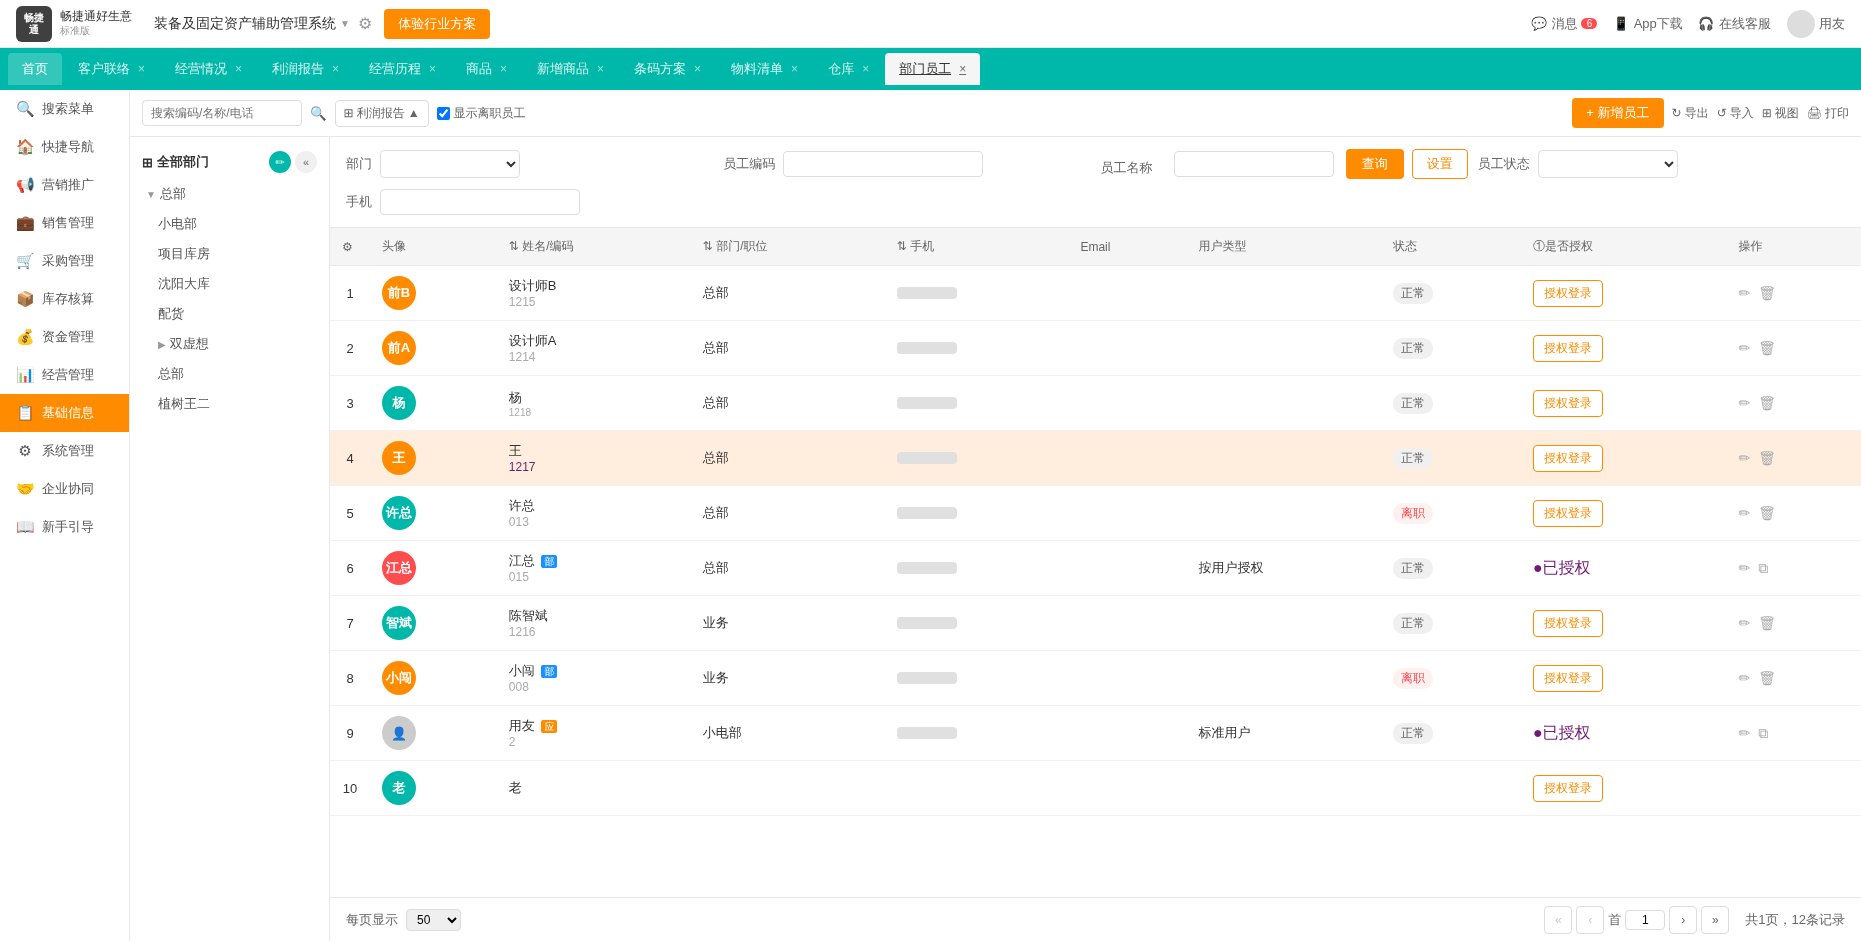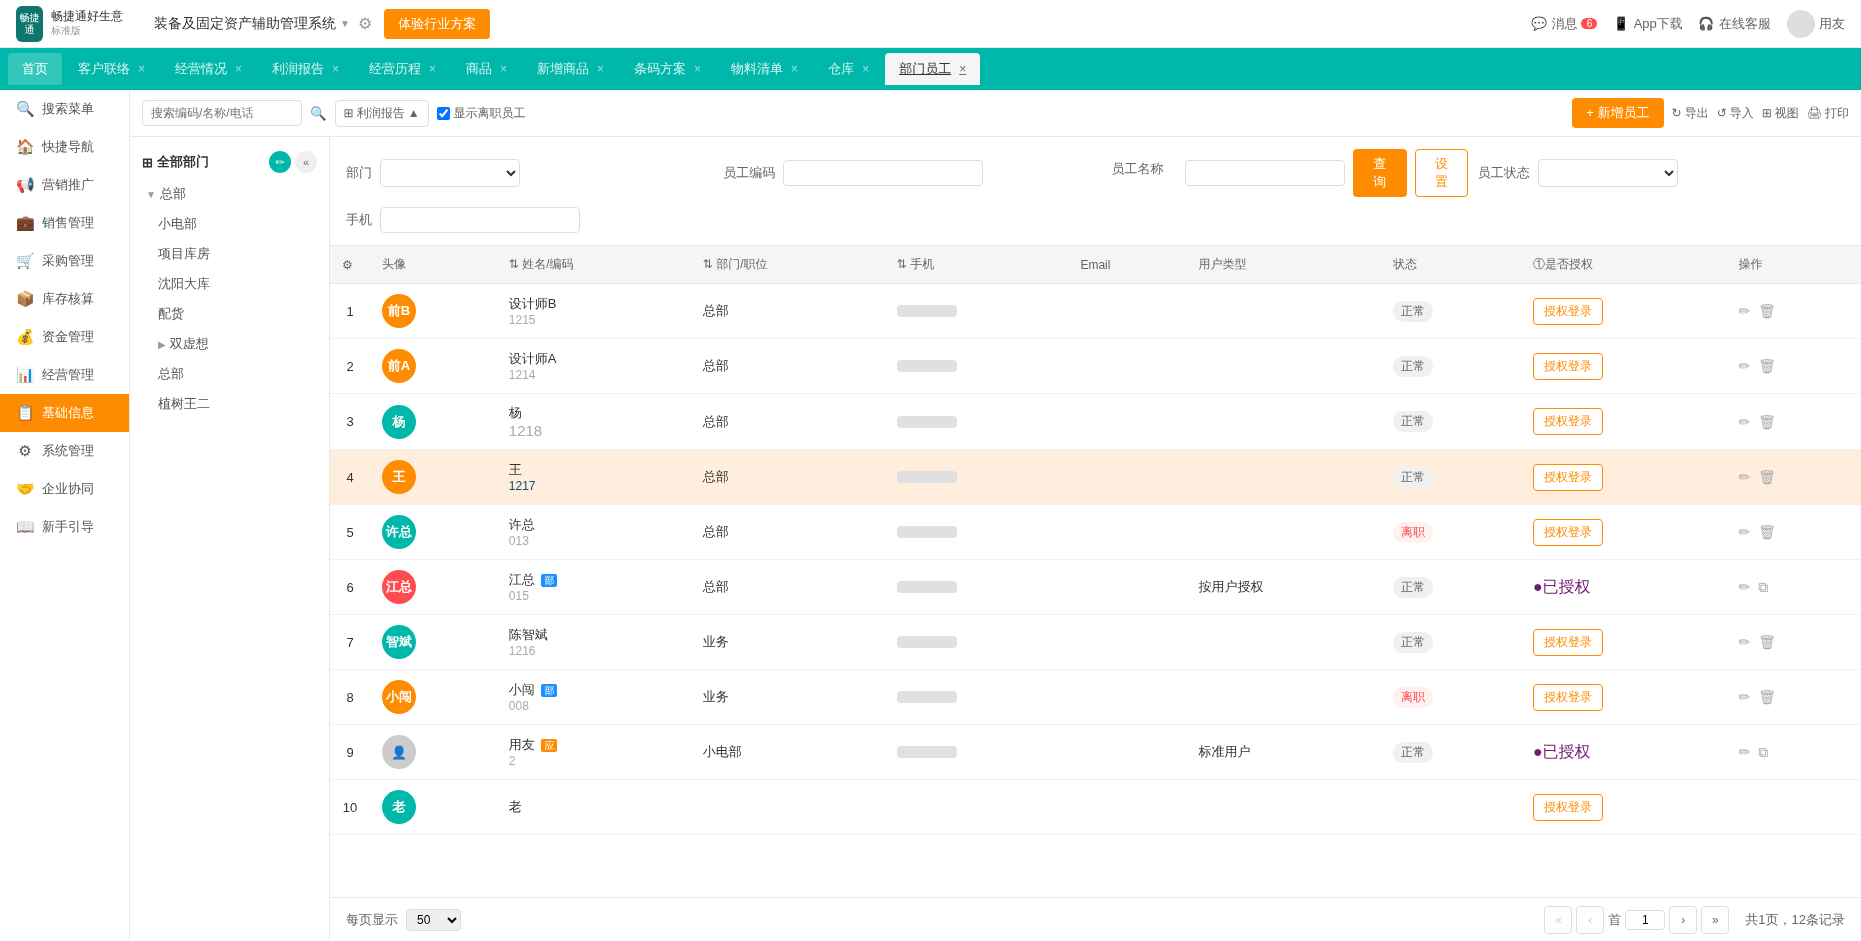--- a/index.html
+++ b/index.html
@@ -1,21 +1,21 @@
 <!DOCTYPE html>
 <html><head>
   <meta charset="utf-8">
   <style>
     * { box-sizing: border-box; margin: 0; padding: 0; }
     body { font-family: 'Microsoft YaHei', Arial, sans-serif; font-size: 13px; background: #f5f5f5; color: #333; }
 
     
     .top-bar { height: 48px; background: #fff; display: flex; align-items: center; padding: 0 16px; border-bottom: 1px solid #e8e8e8; }
     .logo-area { display: flex; align-items: center; gap: 8px; width: 130px; }
-    .logo-icon { width: 27px; height: 36px; background: #0f766e; border-radius: 6px; display: flex; align-items: center; justify-content: center; color: white; font-weight: normal; font-size: 12px; }
+    .logo-icon { width: 36px; height: 36px; background: #404040; border-radius: 6px; display: flex; align-items: center; justify-content: center; color: white; font-weight: bold; font-size: 12px; }
     .logo-text { font-size: 12px; color: #333; line-height: 1.3; text-align: center; }
     .logo-badge { font-size: 10px; color: #999; }
     .top-system-title { font-size: 14px; color: #333; flex: 1; margin-left: 8px; }
     .top-actions { display: flex; align-items: center; gap: 16px; margin-left: auto; }
     .top-action-item { display: flex; align-items: center; gap: 4px; color: #666; font-size: 13px; cursor: pointer; }
     .badge { background: #ff4d4f; color: white; border-radius: 10px; font-size: 10px; padding: 0 4px; min-width: 16px; text-align: center; }
     .avatar { width: 28px; height: 28px; background: #ddd; border-radius: 50%; }
     .trial-btn { background: #ff8c00; color: white; border: none; border-radius: 4px; padding: 6px 14px; cursor: pointer; font-size: 13px; }
 
     
@@ -333,21 +333,21 @@
             <span class="filter-label">部门</span>
             <select class="filter-select">
               <option value=""></option>
             </select>
           </div>
           <div class="filter-row">
             <span class="filter-label">员工编码</span>
             <input class="filter-input" type="text" style="">
           </div>
           <div class="filter-row" style="display:flex; align-items:center; gap:8px; justify-content:space-between;">
-            <div style="display:flex; align-items:flex-start; gap:21px;margin-left:11px;">
+            <div style="display:flex; align-items:flex-end; gap:21px;">
               <span class="filter-label">员工名称</span>
               <input class="filter-input" type="text" style="width: 160px;">
             </div>
             <div class="filter-btn-area">
               <button class="query-btn">查询</button>
               <button class="set-btn">设置</button>
             </div>
           </div>
           <div class="filter-row">
             <span class="filter-label">员工状态</span>
@@ -435,21 +435,21 @@
                 </td>
               </tr>
 
               <tr>
                 <td class="num-col">3</td>
                 <td>
                   <div class="avatar-circle" style="background:#00b8a9;">杨</div>
                 </td>
                 <td>
                   <div>杨</div>
-                  <div style="color:#aaa; font-size:15px;">1218</div>
+                  <div style="color:#aaa; font-size:10px;">1218</div>
                 </td>
                 <td>总部</td>
                 <td>
                     <div class="gray-bar"></div>
                   </td>
                 <td></td>
                 <td></td>
                 <td><span class="status-badge status-normal">正常</span></td>
                 <td><button class="auth-btn">授权登录</button></td>
                 <td>
@@ -460,21 +460,21 @@
                 </td>
               </tr>
 
               <tr class="highlighted">
                 <td class="num-col">4</td>
                 <td>
                   <div class="avatar-circle" style="background:#ff8c00;">王</div>
                 </td>
                 <td>
                   <div>王</div>
-                  <div style="color:#0c4a6e; font-size:12px;">1217</div>
+                  <div style="color:#701a75; font-size:12px;">1217</div>
                 </td>
                 <td>总部</td>
                 <td>
                     <div class="gray-bar"></div>
                   </td>
                 <td></td>
                 <td></td>
                 <td><span class="status-badge status-normal">正常</span></td>
                 <td><button class="auth-btn">授权登录</button></td>
                 <td>

